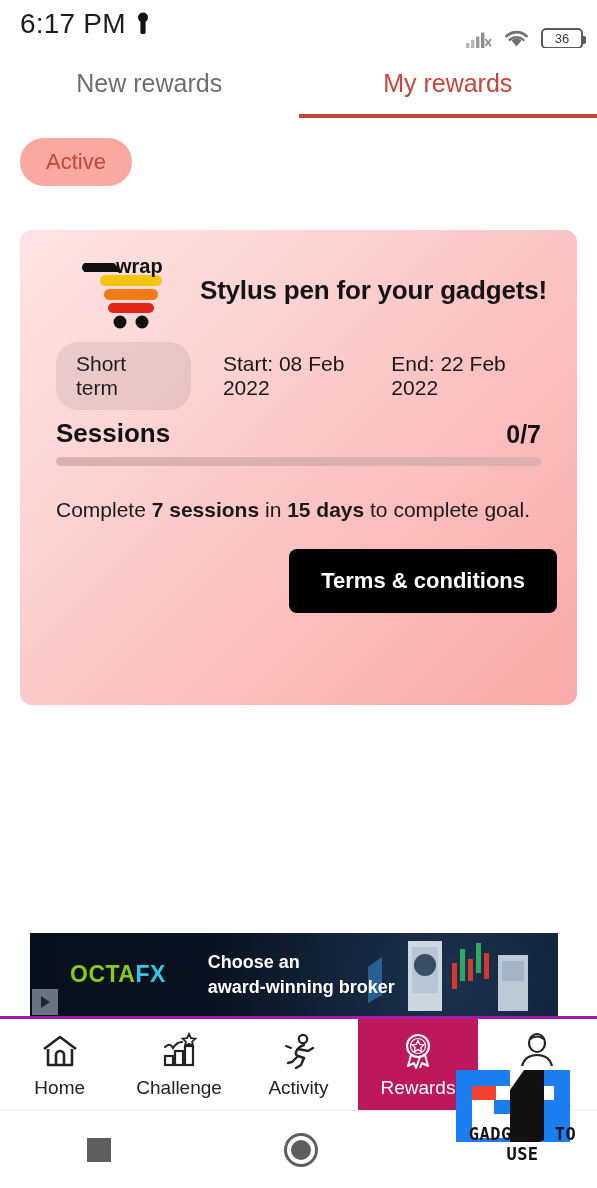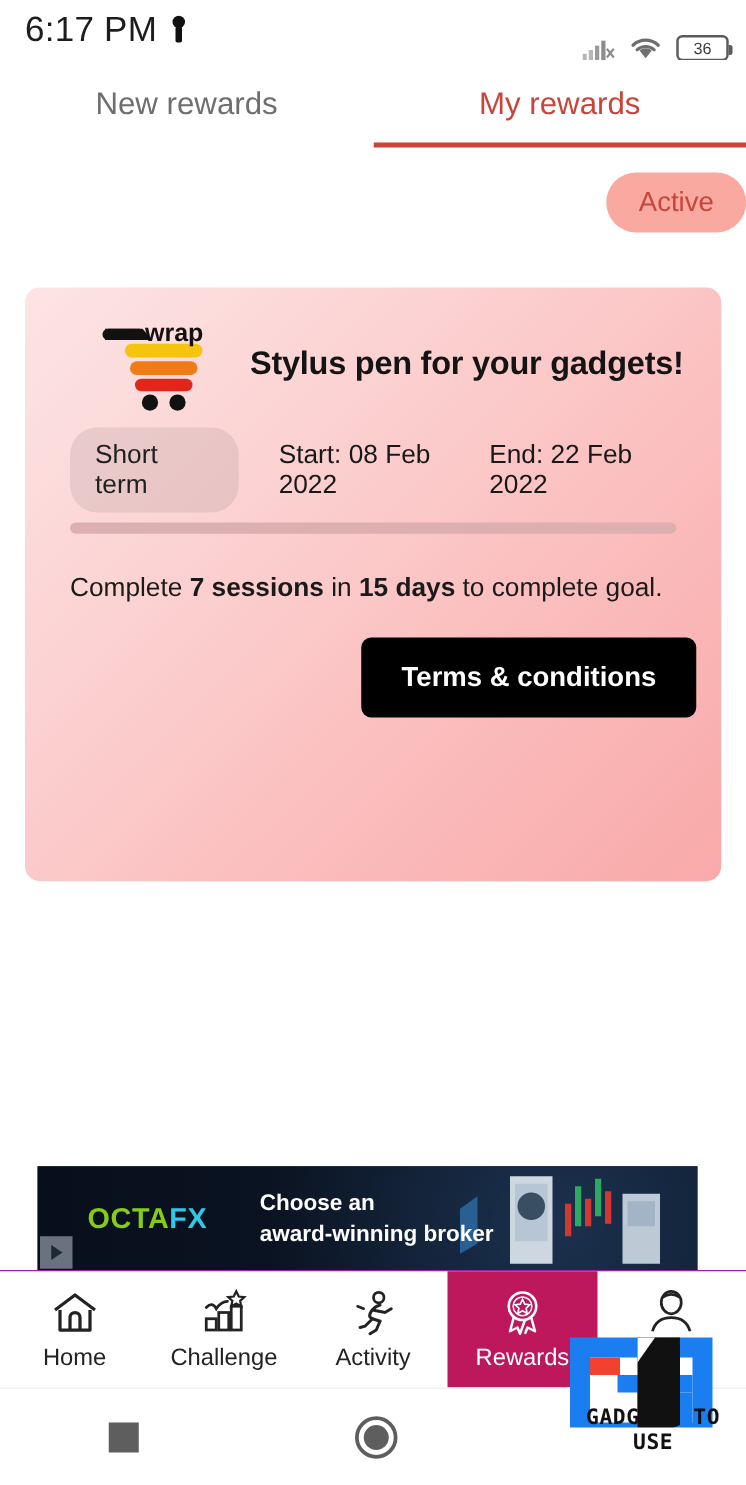--- a/index.html
+++ b/index.html
@@ -42,21 +42,21 @@
     flex:1; display:flex; align-items:center; justify-content:center;
     font-size:25px; color:#6e6e6e; position:relative;
   }
   .tab.active { color:#c9453b; }
   .tab.active:after {
     content:""; position:absolute; left:0; right:0; bottom:0;
     height:4px; background:#c9453b;
   }
 
   
-  .filter-wrap { padding:20px 0 0 20px;text-align:right; }
+  .filter-wrap { padding:20px 0 0 20px; }
   .chip-active {
     display:inline-block; background:#f9a99f; color:#c6453c;
     font-size:22px; padding:11px 26px; border-radius:26px;
   }
 
   
   .card {
     position:absolute; left:20px; top:230px; width:557px; height:475px;
     border-radius:12px; overflow:hidden;
     background:linear-gradient(135deg,#fde4e4 0%,#fcd5d5 28%,#fbbfbf 62%,#f9a9a9 100%);
@@ -131,21 +131,21 @@
     justify-content:center;
   }
   .adchoice:before {
     content:""; width:0; height:0; border-left:9px solid #2d3d4d;
     border-top:6px solid transparent; border-bottom:6px solid transparent;
   }
 
   
   .bottomnav {
     position:absolute; left:0; bottom:78px; width:597px; height:94px;
-    display:flex; background:#fff; border-top:1px solid #a21caf;
+    display:flex; background:#fff; border-top:3px solid #a21caf;
   }
   .navitem {
     flex:1; display:flex; flex-direction:column; align-items:center;
     justify-content:center; gap:5px; cursor:pointer;
   }
   .navitem.active { background:#be185d;align-items:center; }
   .navitem .nav-label { font-size:19px; color:#232323; }
   .navitem.active .nav-label { color:#fff; }
   .navicon { width:42px; height:42px; display:block; }
 
@@ -241,20 +241,24 @@
     </div>
 
     <div class="meta-row">
       <span class="chip-term">Short term</span>
       <span class="meta-date start">Start: 08 Feb 2022</span>
       <span class="meta-date end">End: 22 Feb 2022</span>
     </div>
 
     <div class="prog-block">
       <div>
+        <div class="prog-row">
+          <span class="prog-label">Sessions</span>
+          <span class="prog-count">0/7</span>
+        </div>
         <div class="prog-track">
           <div class="prog-fill" style="width: 0%;"></div>
         </div>
       </div>
     </div>
 
     <div class="goal-text">
       <span>Complete </span><b>7 sessions</b><span> in </span><b>15 days</b><span> to complete goal.</span>
     </div>
 

